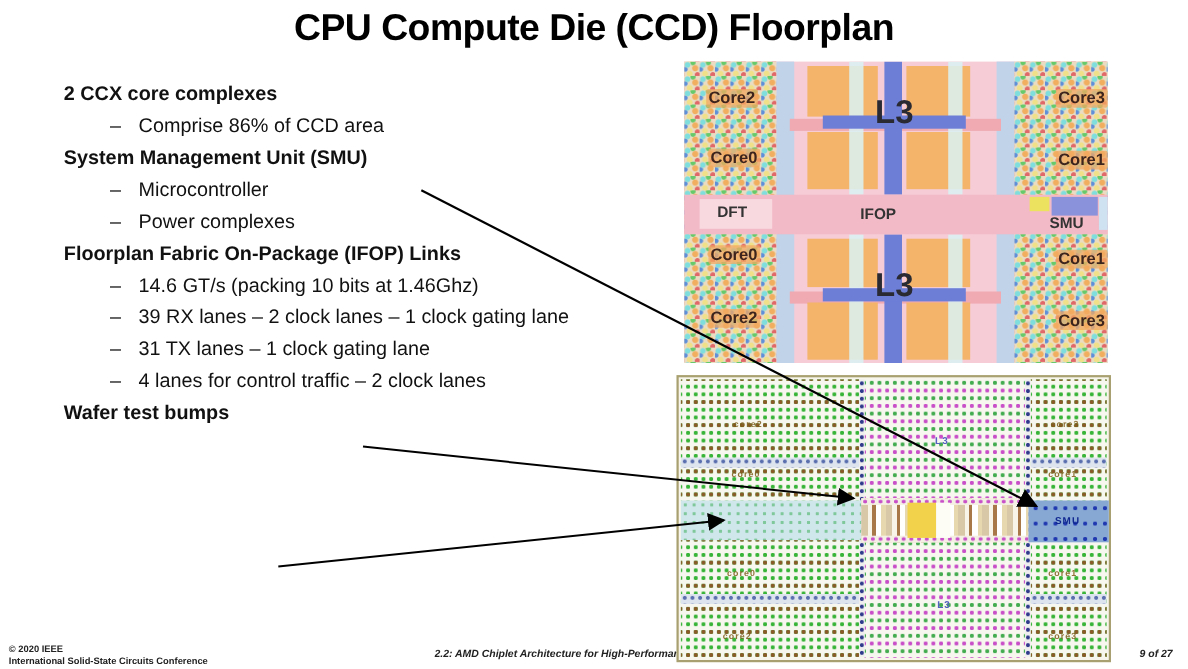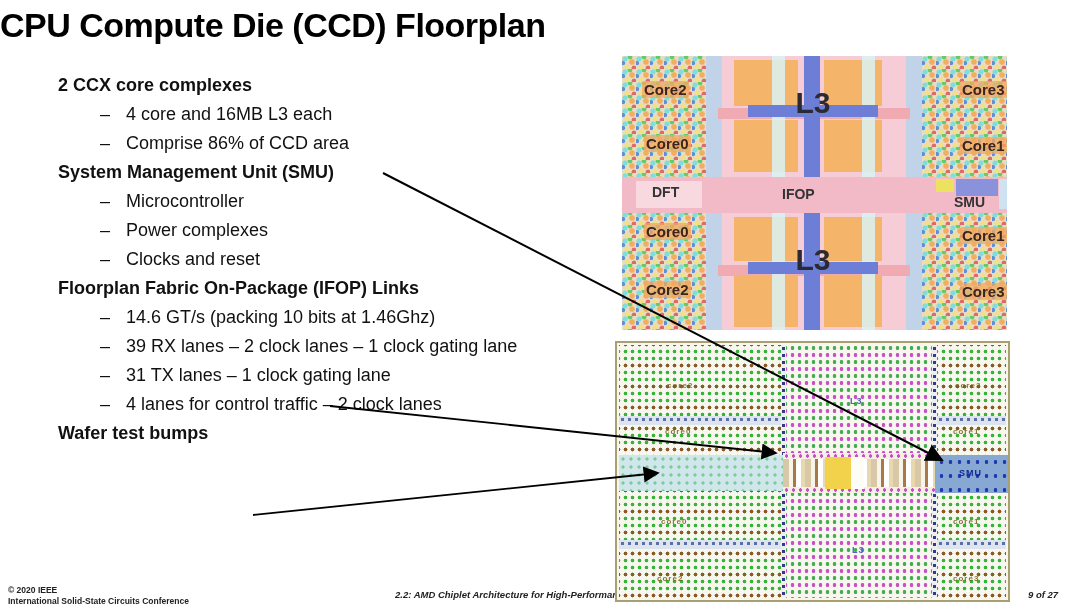--- a/index.html
+++ b/index.html
@@ -1,18 +1,18 @@
 <!DOCTYPE html>
 <html><head>
 <meta charset="utf-8">
 <style>
   html,body{margin:0;padding:0;background:#fff;}
   .slide{position:relative;width:1080px;height:608px;background:#fff;overflow:hidden;
          font-family:"Liberation Sans",sans-serif;color:#111;}
-  .title{position:absolute;left:0;right:0;top:6px;margin:0;
+  .title{position:absolute;left:0;right:0;top:6px;margin:0;text-align:center;
          font-size:34px;font-weight:bold;letter-spacing:-0.5px;color:#000;}
 
   
   .bullets{position:absolute;left:58px;top:71px;width:560px;font-size:18px;line-height:29px;}
   .b{white-space:nowrap;height:29px;}
   .b.l0{font-weight:bold;}
   .b.l1{padding-left:42px;}
   .b .dash{display:inline-block;width:26px;}
 
   
@@ -79,37 +79,35 @@
   .bandR .smulbl{position:absolute;left:24px;top:13px;font-size:9px;font-weight:bold;color:#102890;letter-spacing:1px;}
 
   
   .overlay{position:absolute;left:0;top:0;z-index:10;pointer-events:none;}
 
   
   .foot{position:absolute;font-weight:bold;color:#222;z-index:1;}
   .foot.left{left:8px;top:585px;font-size:8.5px;line-height:10.5px;}
   .foot.mid{left:395px;top:589px;width:221px;font-size:9.5px;font-style:italic;
             white-space:nowrap;overflow:hidden;}
-  .foot.page{left:1028px;top:589px;width:46px;font-size:9.5px;font-style:italic;text-align:left;}
+  .foot.page{left:1028px;top:589px;width:46px;font-size:9.5px;font-style:italic;text-align:center;}
 </style>
 </head>
 <body>
 
 <div class="slide">
 
   <h1 class="title">CPU Compute Die (CCD) Floorplan</h1>
 
   <div class="bullets">
     <div class="b l0"><span>2 CCX core complexes</span></div>
-    <div class="b l1"><span class="dash">–</span><span>4 core and 16MB L3 each</span></div>
     <div class="b l1"><span class="dash">–</span><span>Comprise 86% of CCD area</span></div>
     <div class="b l0"><span>System Management Unit (SMU)</span></div>
     <div class="b l1"><span class="dash">–</span><span>Microcontroller</span></div>
     <div class="b l1"><span class="dash">–</span><span>Power complexes</span></div>
-    <div class="b l1"><span class="dash">–</span><span>Clocks and reset</span></div>
     <div class="b l0"><span>Floorplan Fabric On-Package (IFOP) Links</span></div>
     <div class="b l1"><span class="dash">–</span><span>14.6 GT/s (packing 10 bits at 1.46Ghz)</span></div>
     <div class="b l1"><span class="dash">–</span><span>39 RX lanes – 2 clock lanes – 1 clock gating lane</span></div>
     <div class="b l1"><span class="dash">–</span><span>31 TX lanes – 1 clock gating lane</span></div>
     <div class="b l1"><span class="dash">–</span><span>4 lanes for control traffic – 2 clock lanes</span></div>
     <div class="b l0"><span>Wafer test bumps</span></div>
   </div>
 
   <div class="die">
     <div class="noise nL"></div>

